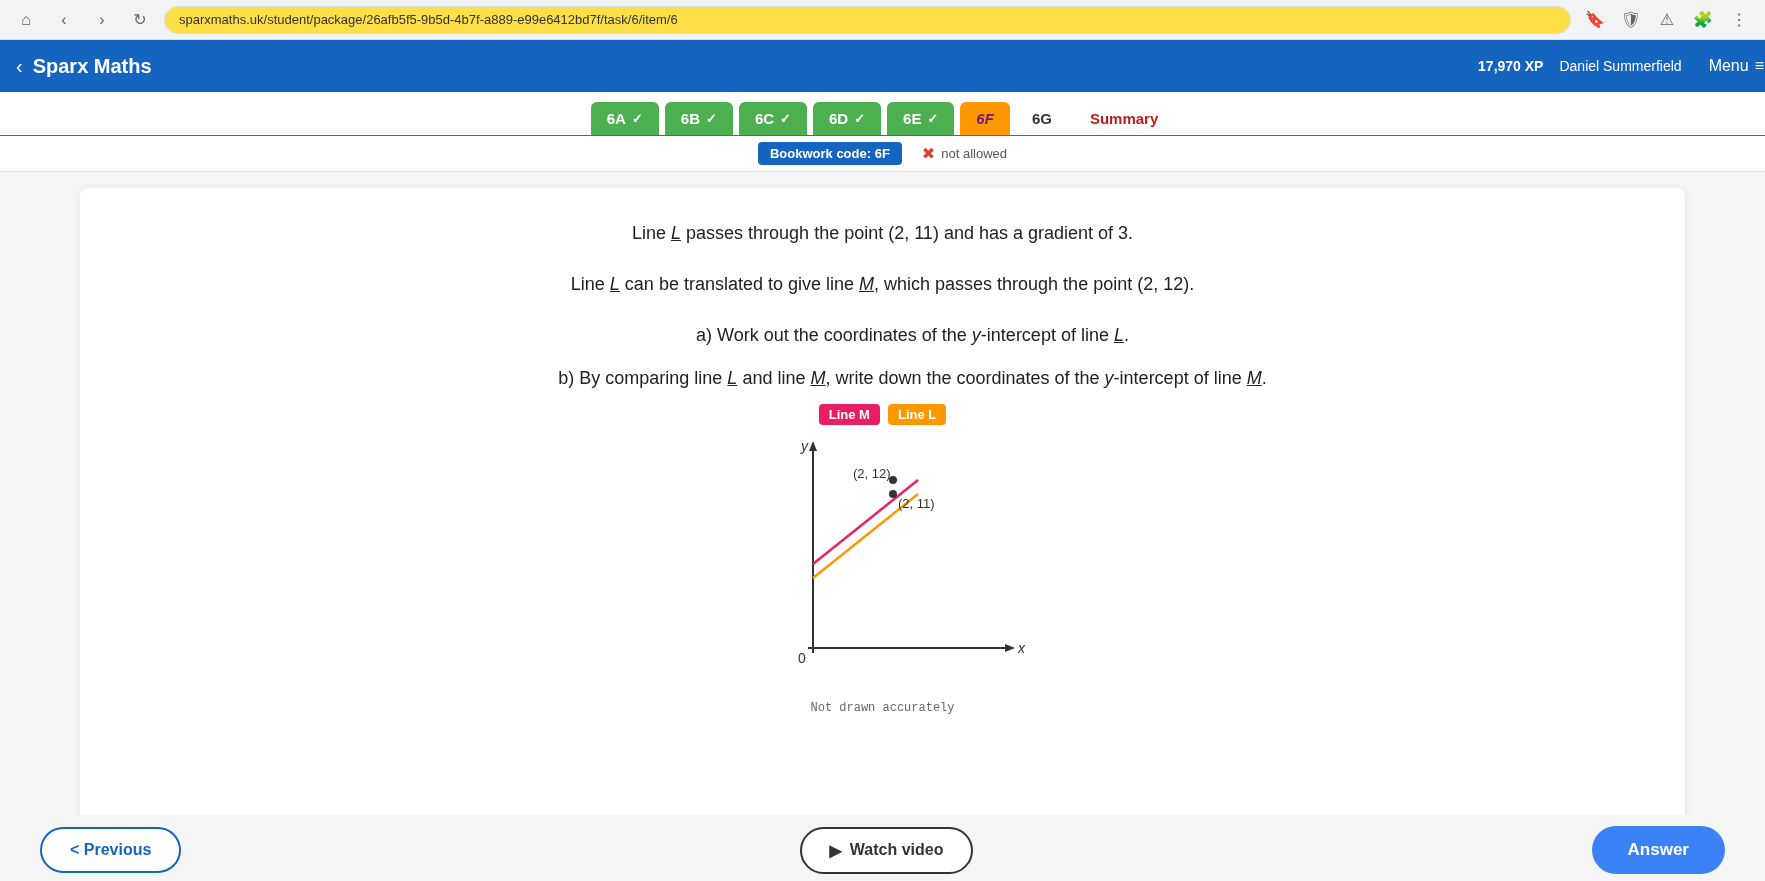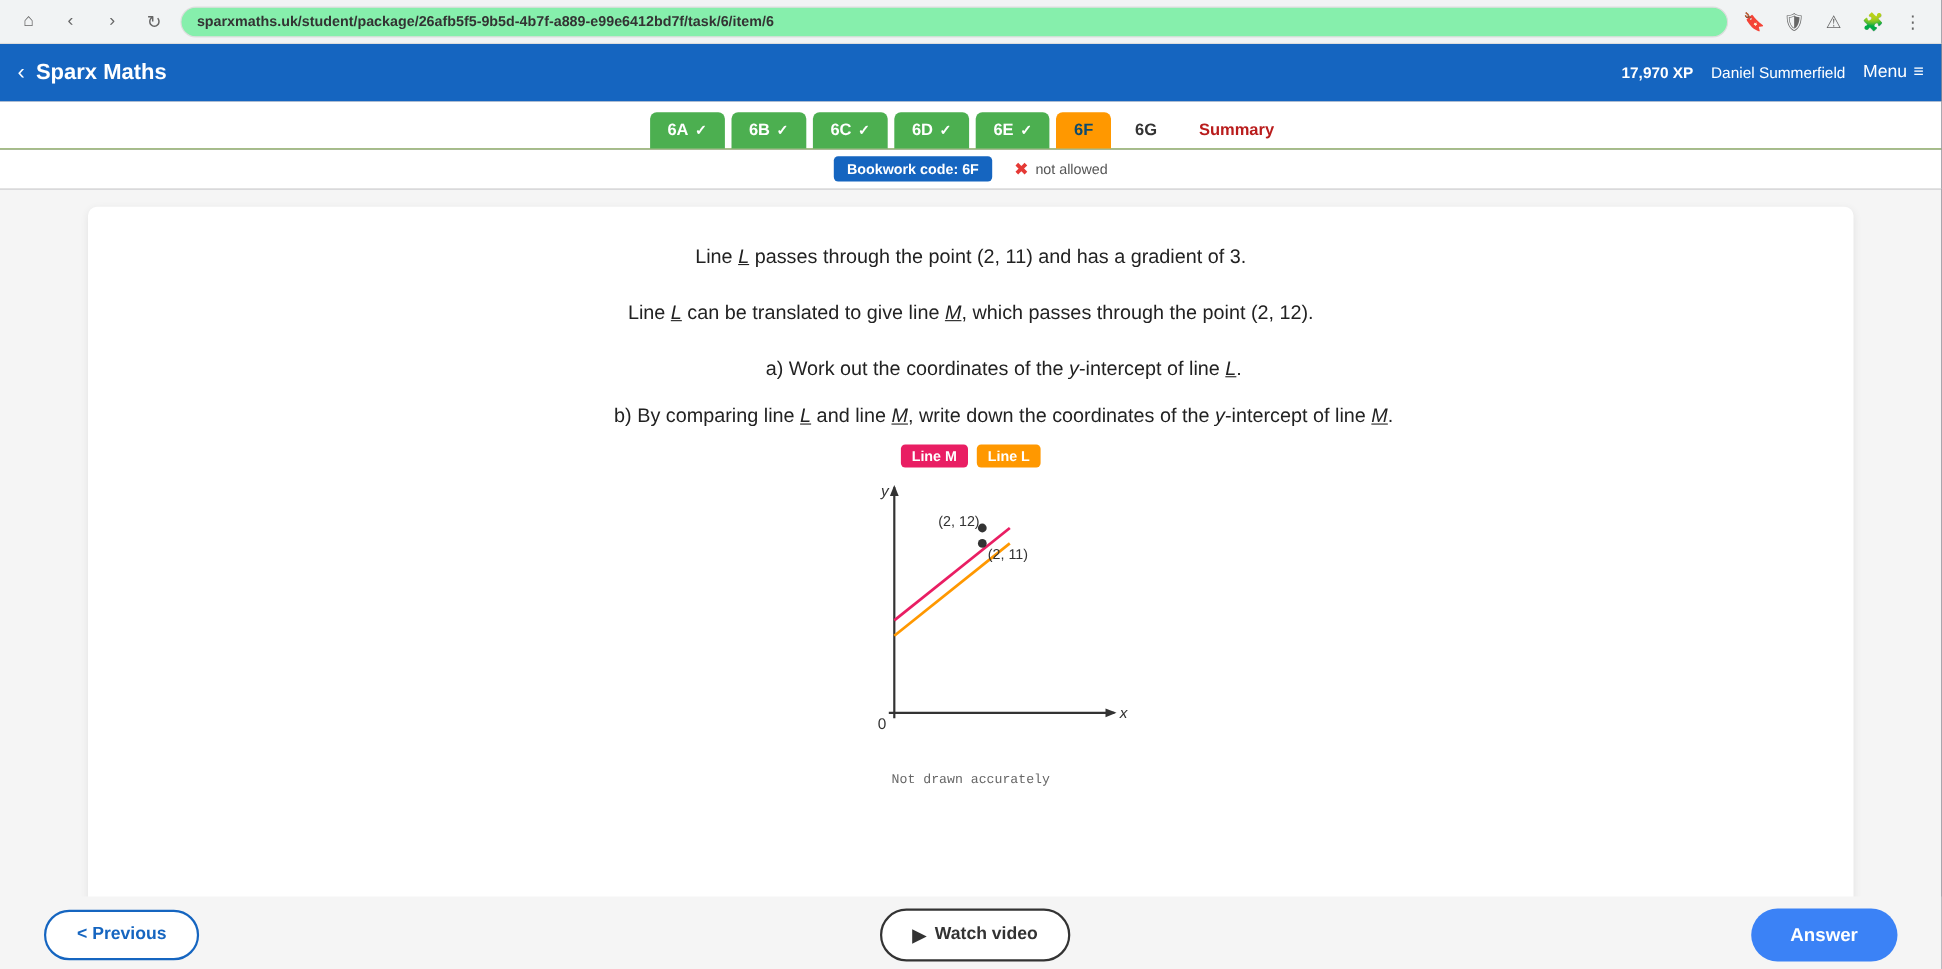--- a/index.html
+++ b/index.html
@@ -15,30 +15,29 @@
       gap: 10px;
       border-bottom: 1px solid #ddd;
     }
     .browser-nav-btn {
       width: 28px; height: 28px;
       display: flex; align-items: center; justify-content: center;
       background: none; border: none; cursor: pointer; color: #666; font-size: 16px;
     }
     .browser-url-bar {
       flex: 1;
-      background: #86efac;
+      background: #fde047;
       border: 1px solid #ddd;
       border-radius: 20px;
       height: 28px;
       display: flex;
       align-items: center;
       padding: 0 14px;
       font-size: 13px;
       color: #333;
-      font-weight: bold;
     }
     .browser-actions {
       display: flex; gap: 8px; align-items: center;
     }
     .browser-action-btn {
       width: 28px; height: 28px;
       display: flex; align-items: center; justify-content: center;
       background: none; border: none; cursor: pointer; color: #666; font-size: 16px;
     }
 
@@ -52,26 +51,26 @@
       position: relative;
     }
     .back-btn {
       color: white; font-size: 20px; cursor: pointer; margin-right: 10px;
       background: none; border: none;
     }
     .app-title {
       color: white; font-size: 20px; font-weight: bold;
     }
     .header-right {
-      position: absolute; right: 16px;
+      position: absolute; right: 1px;
       display: flex; align-items: center; gap: 16px; color: white; font-size: 14px;
     }
     .xp-badge { font-weight: bold; }
     .menu-btn {
-      display: flex; align-items: center; gap: 6px; cursor: pointer; font-size: 16px; color: white; background: none; border: none;
+      display: flex; align-items: center; gap: 6px; cursor: pointer; font-size: 16px; color: white; background: none; border: none; margin-left: 11px;
     }
 
     
     .tab-bar {
       background: white;
       display: flex;
       align-items: center;
       justify-content: center;
       padding: 10px 0 0 0;
       gap: 6px;
@@ -84,21 +83,22 @@
       font-weight: bold;
       cursor: pointer;
       display: flex; align-items: center; gap: 6px;
     }
     .tab-completed {
       background: #4caf50;
       color: white;
     }
     .tab-active {
       background: #ff9800;
-      color: #0c4a6e;
+      color: #701a75;
+      font-style: italic;
     }
     .tab-inactive {
       background: none;
       color: #333;
     }
     .tab-summary {
       background: none;
       color: #b91c1c;
       text-align: right;
     }

